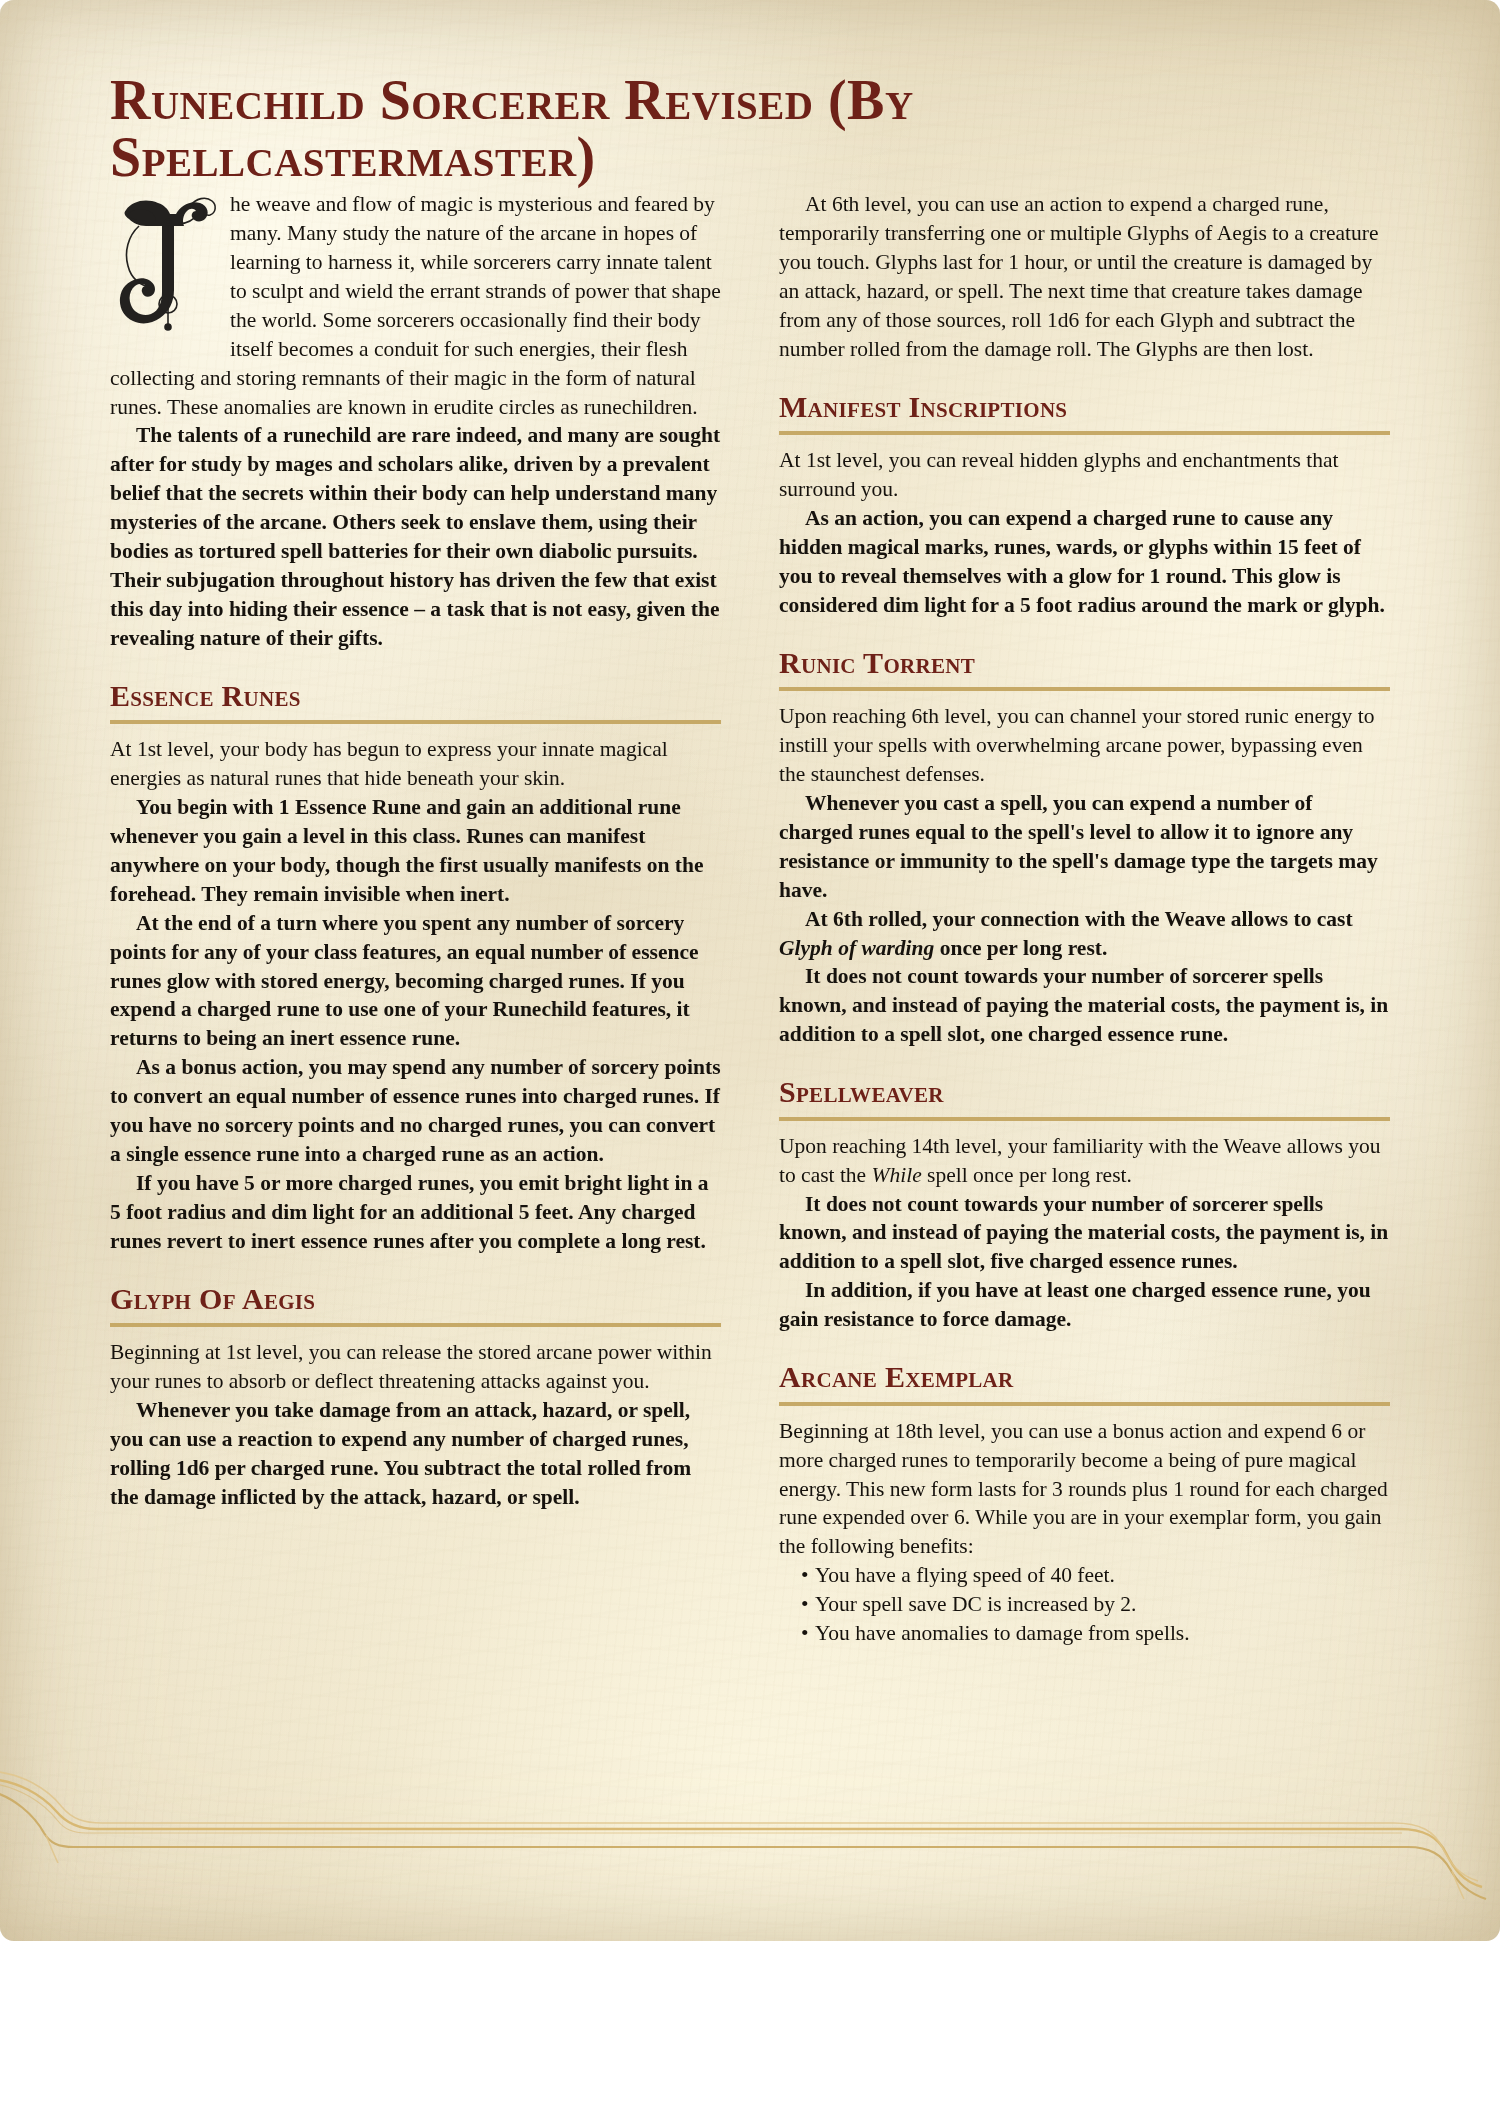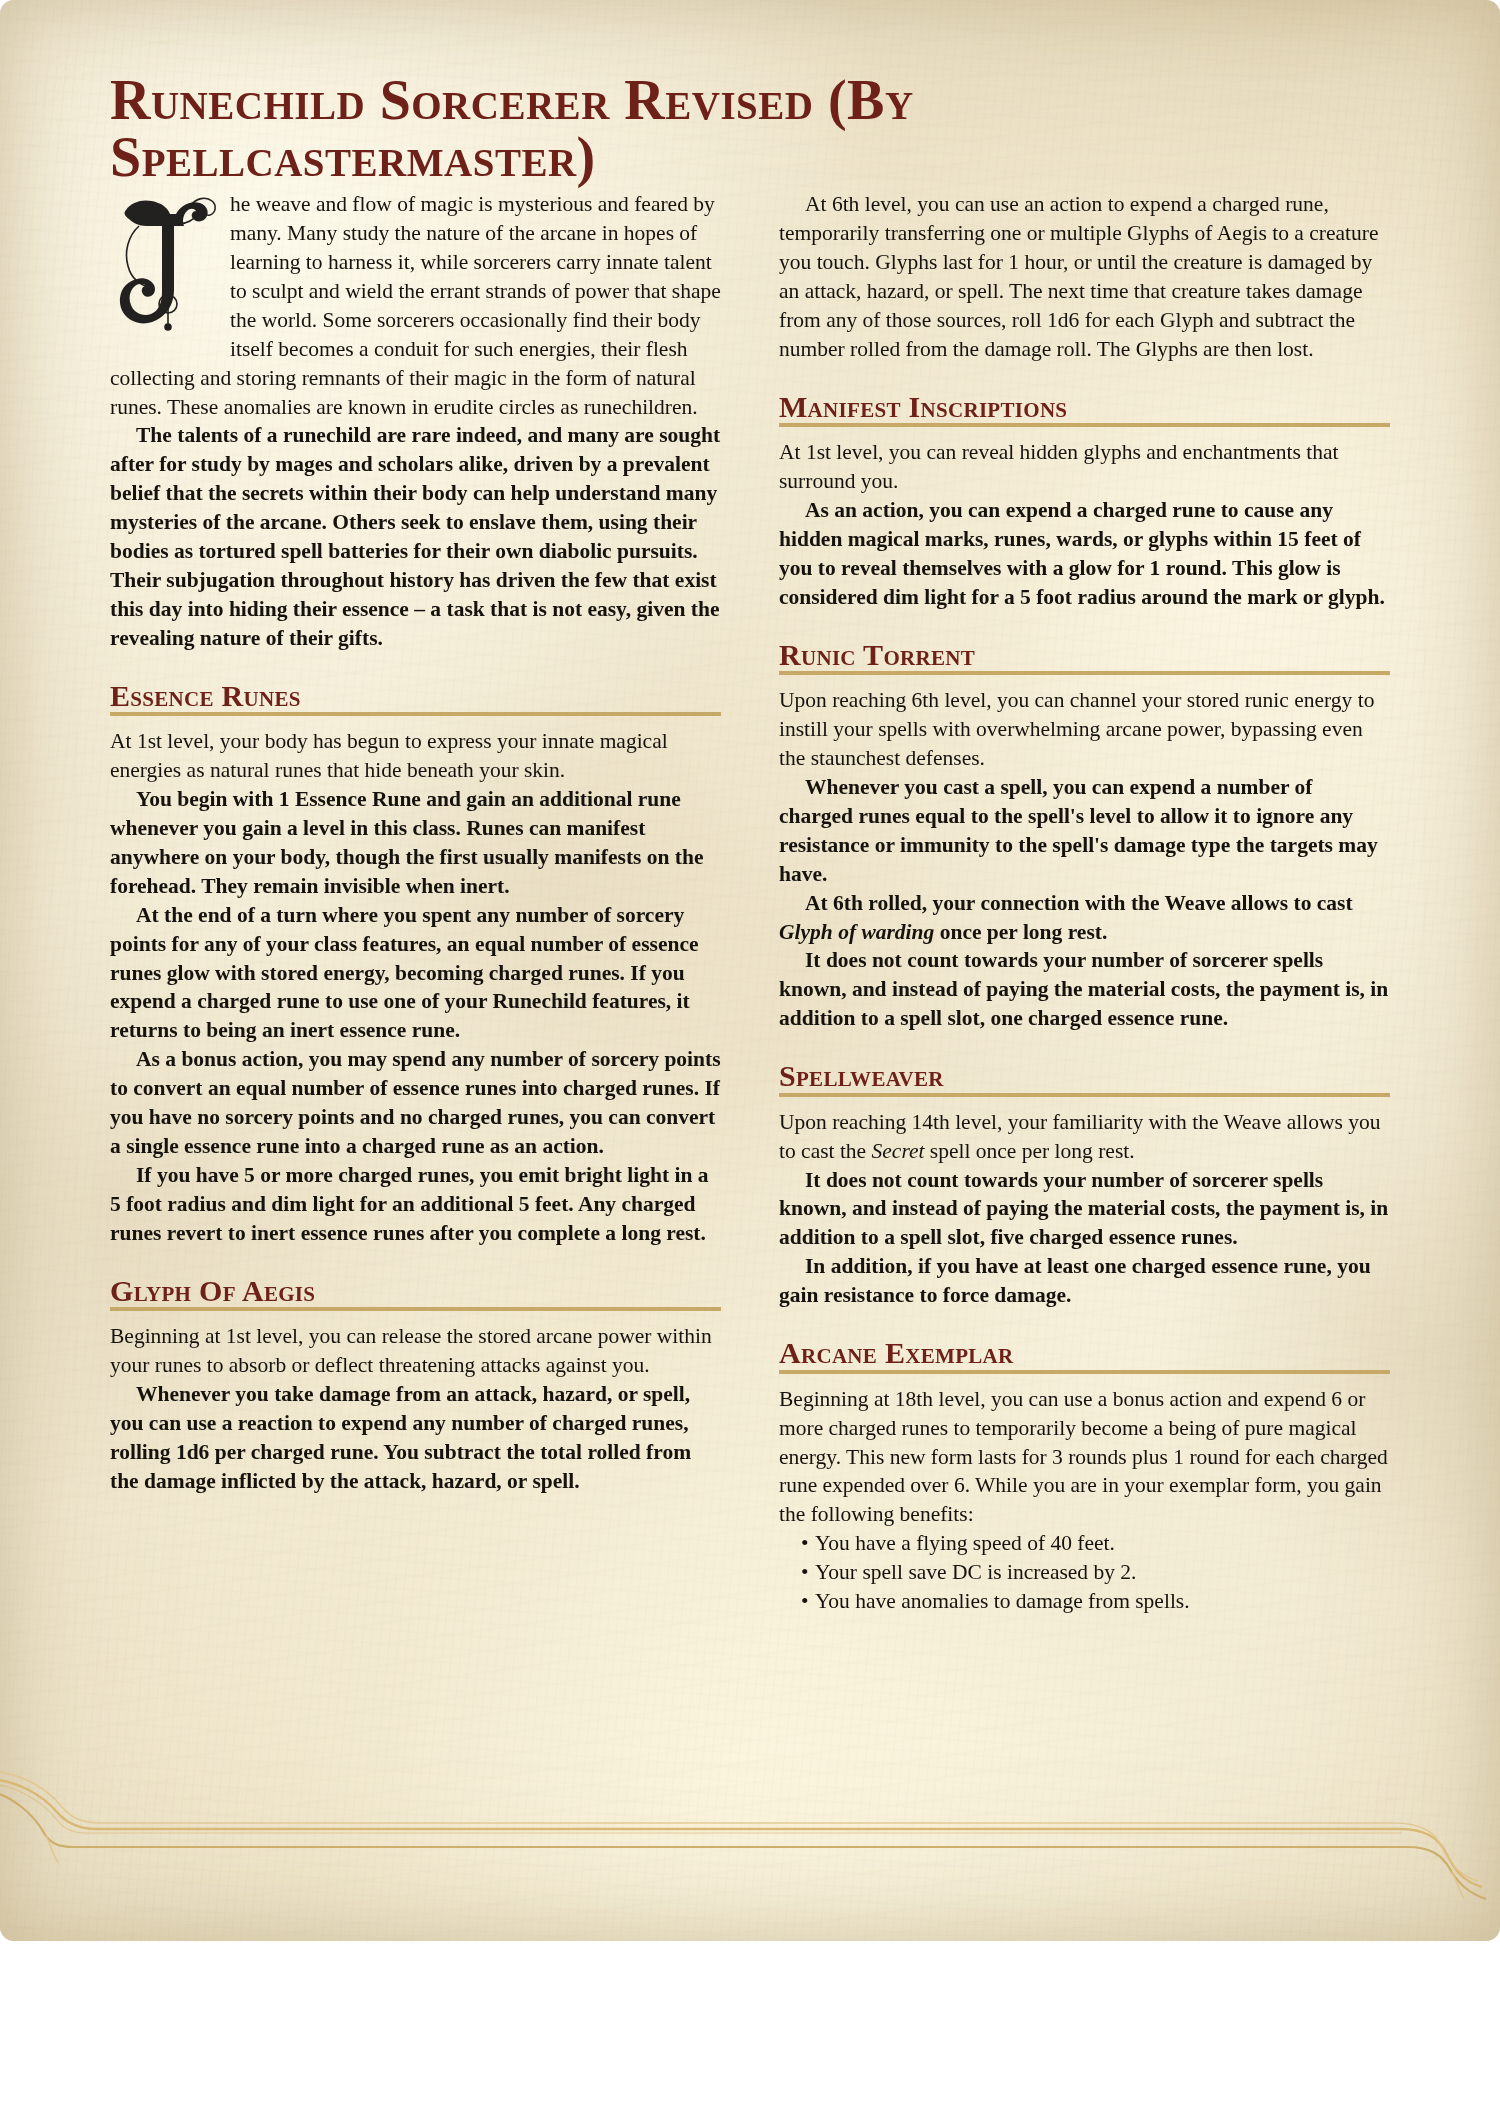--- a/index.html
+++ b/index.html
@@ -89,21 +89,21 @@
   .sec-head {
     color: #6e2118;
     font-family: "Liberation Serif", "DejaVu Serif", serif;
     font-weight: bold;
     font-size: 30px;
     line-height: 1.12;
     font-variant: small-caps;
     text-transform: capitalize;
     letter-spacing: 0.3px;
     margin: 26px 0 0 0;
-    padding-bottom: 0;
+    padding-bottom: 8px;
     border-bottom: 4px solid #c6a967;
   }
   .col > .sec-head:first-child { margin-top: 0; }
 
   p {
     margin: 0;
     color: #16120d;
     font-size: 21.5px;
     line-height: 1.345;
     text-align: left;
@@ -213,21 +213,21 @@
         <p>As an action, you can expend a charged rune to cause any hidden magical marks, runes, wards, or glyphs within 15 feet of you to reveal themselves with a glow for 1 round. This glow is considered dim light for a 5 foot radius around the mark or glyph.</p>
 
         <h2 class="sec-head">Runic Torrent</h2>
         <p>Upon reaching 6th level, you can channel your stored runic energy to instill your spells with overwhelming arcane power, bypassing even the staunchest defenses.</p>
         <p>Whenever you cast a spell, you can expend a number of charged runes equal to the spell's level to allow it to ignore any resistance or immunity to the spell's damage type the targets may have.</p>
 
         <p><span>At 6th rolled, your connection with the Weave allows to cast </span><em>Glyph of warding</em><span> once per long rest.</span></p>
         <p>It does not count towards your number of sorcerer spells known, and instead of paying the material costs, the payment is, in addition to a spell slot, one charged essence rune.</p>
 
         <h2 class="sec-head">Spellweaver</h2>
-        <p><span>Upon reaching 14th level, your familiarity with the Weave allows you to cast the </span><em>Secret</em><span> spell once per long rest.</span></p>
+        <p><span>Upon reaching 14th level, your familiarity with the Weave allows you to cast the </span><em>While</em><span> spell once per long rest.</span></p>
         <p>It does not count towards your number of sorcerer spells known, and instead of paying the material costs, the payment is, in addition to a spell slot, five charged essence runes.</p>
         <p>In addition, if you have at least one charged essence rune, you gain resistance to force damage.</p>
 
         <h2 class="sec-head">Arcane Exemplar</h2>
         <p>Beginning at 18th level, you can use a bonus action and expend 6 or more charged runes to temporarily become a being of pure magical energy. This new form lasts for 3 rounds plus 1 round for each charged rune expended over 6. While you are in your exemplar form, you gain the following benefits:</p>
         <ul class="benefits">
           <li>You have a flying speed of 40 feet.</li>
           <li>Your spell save DC is increased by 2.</li>
           <li>You have anomalies to damage from spells.</li>
         </ul>

